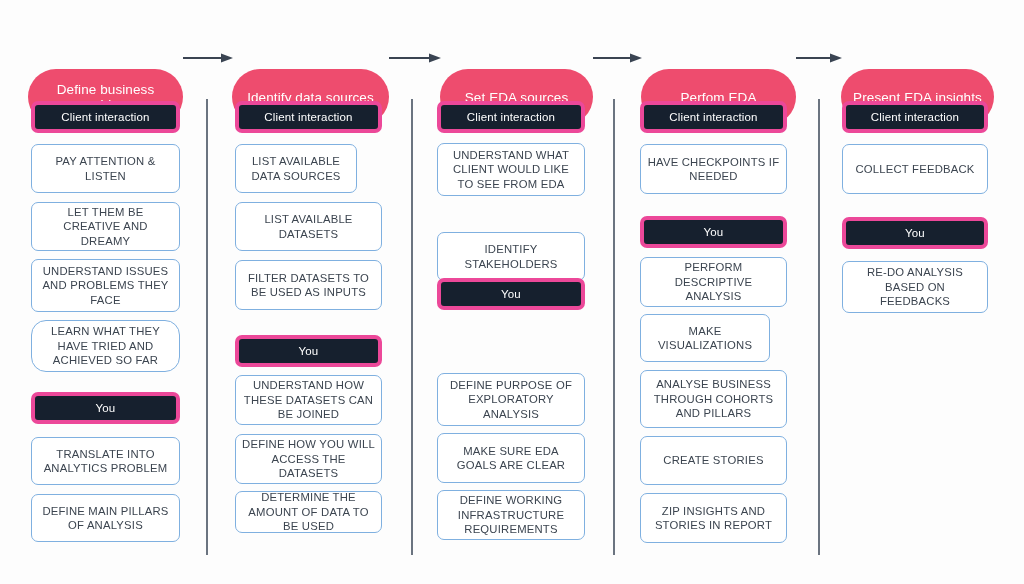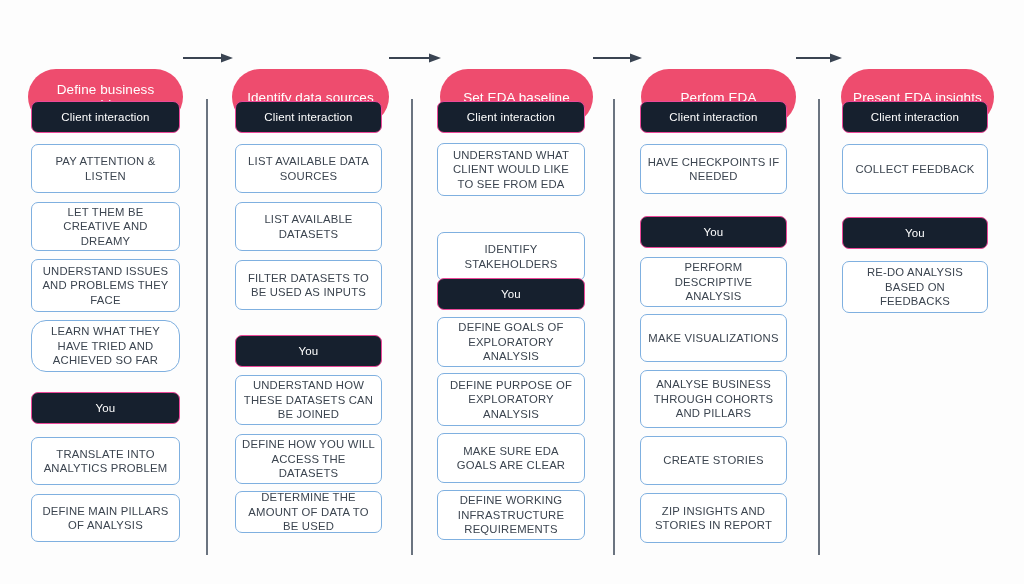--- a/index.html
+++ b/index.html
@@ -60,21 +60,21 @@
     justify-content: center;
     text-align: center;
     border-radius: 7px;
     font-size: 11.3px;
     line-height: 1.28;
     padding: 2px 6px;
   }
   .node.role {
     background: #16202e;
     color: #ffffff;
-    border: 1px solid #ec4899;
+    border: 4px solid #ec4899;
     font-size: 11.5px;
     letter-spacing: 0.15px;
   }
   .node.task {
     background: #ffffff;
     color: #3c4550;
     border: 1px solid #7fb0e0;
     letter-spacing: 0.2px;
   }
 </style>
@@ -83,21 +83,21 @@
 
 <div id="canvas">
 
   <div class="pill" style="left:28px;  top:30px; width:155px;">
     <span>Define business problem</span>
   </div>
   <div class="pill" style="left:232px; top:30px; width:157px;">
     <span>Identify data sources</span>
   </div>
   <div class="pill" style="left:440px; top:30px; width:153px;">
-    <span>Set EDA baseline</span>
+    <span>Set EDA sources</span>
   </div>
   <div class="pill" style="left:641px; top:30px; width:155px;">
     <span>Perfom EDA</span>
   </div>
   <div class="pill" style="left:841px; top:30px; width:153px;">
     <span>Present EDA insights</span>
   </div>
 
   <svg class="arrow" style="left:183px; top:52px; width:50px;" viewBox="0 0 50 12">
     <line x1="0" y1="6" x2="40" y2="6" stroke="#3a4452" stroke-width="2"></line>
@@ -142,21 +142,21 @@
   <div class="node task" style="left:31px; top:437px; width:149px; height:48px;">
     <span>TRANSLATE INTO ANALYTICS PROBLEM</span>
   </div>
   <div class="node task" style="left:31px; top:494px; width:149px; height:48px;">
     <span>DEFINE MAIN PILLARS OF ANALYSIS</span>
   </div>
 
   <div class="node role" style="left:235px; top:101px; width:147px; height:32px;">
     <span>Client interaction</span>
   </div>
-  <div class="node task" style="left:235px; top:144px; width:147px; height:49px;">
+  <div class="node task" style="left:235px; top:144px; width:122px; height:49px;">
     <span>LIST AVAILABLE DATA SOURCES</span>
   </div>
   <div class="node task" style="left:235px; top:202px; width:147px; height:49px;">
     <span>LIST AVAILABLE DATASETS</span>
   </div>
   <div class="node task" style="left:235px; top:260px; width:147px; height:50px;">
     <span>FILTER DATASETS TO BE USED AS INPUTS</span>
   </div>
   <div class="node role" style="left:235px; top:335px; width:147px; height:32px;">
     <span>You</span>
@@ -176,23 +176,20 @@
   </div>
   <div class="node task" style="left:437px; top:143px; width:148px; height:53px;">
     <span>UNDERSTAND WHAT CLIENT WOULD LIKE TO SEE FROM EDA</span>
   </div>
   <div class="node task" style="left:437px; top:204px; width:148px; height:49px;margin-top:28px;">
     <span>IDENTIFY STAKEHOLDERS</span>
   </div>
   <div class="node role" style="left:437px; top:278px; width:148px; height:32px;">
     <span>You</span>
   </div>
-  <div class="node task" style="left:437px; top:317px; width:148px; height:50px;">
-    <span>DEFINE GOALS OF EXPLORATORY ANALYSIS</span>
-  </div>
   <div class="node task" style="left:437px; top:373px; width:148px; height:53px;">
     <span>DEFINE PURPOSE OF EXPLORATORY ANALYSIS</span>
   </div>
   <div class="node task" style="left:437px; top:433px; width:148px; height:50px;">
     <span>MAKE SURE EDA GOALS ARE CLEAR</span>
   </div>
   <div class="node task" style="left:437px; top:490px; width:148px; height:50px;">
     <span>DEFINE WORKING INFRASTRUCTURE REQUIREMENTS</span>
   </div>
 
@@ -201,21 +198,21 @@
   </div>
   <div class="node task" style="left:640px; top:144px; width:147px; height:50px;">
     <span>HAVE CHECKPOINTS IF NEEDED</span>
   </div>
   <div class="node role" style="left:640px; top:216px; width:147px; height:32px;">
     <span>You</span>
   </div>
   <div class="node task" style="left:640px; top:257px; width:147px; height:50px;">
     <span>PERFORM DESCRIPTIVE ANALYSIS</span>
   </div>
-  <div class="node task" style="left:640px; top:314px; width:147px; height:48px;">
+  <div class="node task" style="left:640px; top:314px; width:130px; height:48px;">
     <span>MAKE VISUALIZATIONS</span>
   </div>
   <div class="node task" style="left:640px; top:370px; width:147px; height:58px;">
     <span>ANALYSE BUSINESS THROUGH COHORTS AND PILLARS</span>
   </div>
   <div class="node task" style="left:640px; top:436px; width:147px; height:49px;">
     <span>CREATE STORIES</span>
   </div>
   <div class="node task" style="left:640px; top:493px; width:147px; height:50px;">
     <span>ZIP INSIGHTS AND STORIES IN REPORT</span>

